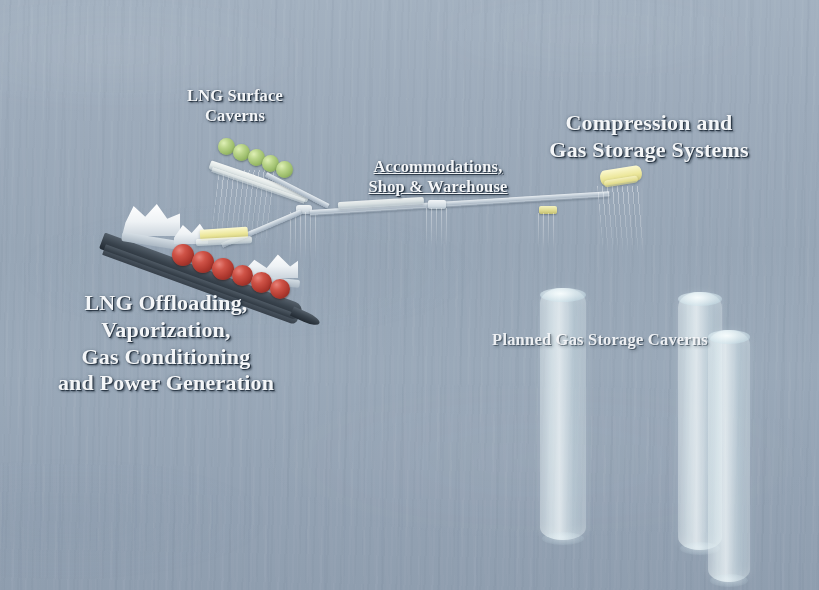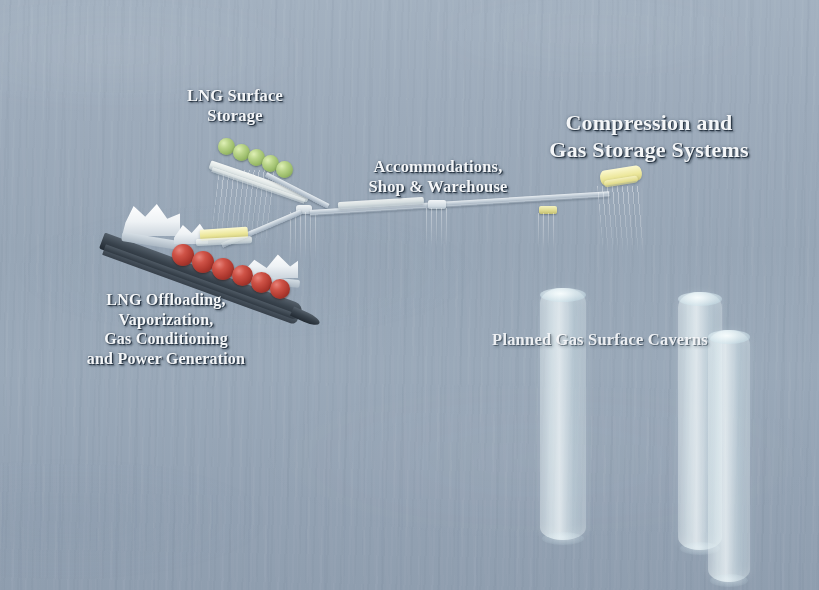--- a/index.html
+++ b/index.html
@@ -76,23 +76,23 @@
     line-height: 1.22;
     letter-spacing: .2px;
     text-shadow:
       1px 1px 0 rgba(35,48,62,.85),
       2px 2px 2px rgba(30,42,55,.55),
       0 0 3px rgba(60,75,92,.5);
     white-space: pre-line;
     pointer-events: none;
   }
   #label-lng-surface-storage { left: 140px; top: 86px;  width: 190px; font-size: 16.5px; }
-  #label-accommodations      { left: 332px; top: 157px; width: 212px; font-size: 16.5px; }
+  #label-accommodations      { left: 332px; top: 157px; width: 212px; font-size: 16.5px; text-decoration: underline; }
   #label-compression         { left: 540px; top: 110px; width: 218px; font-size: 22px; }
-  #label-lng-offloading      { left: 52px;  top: 290px; width: 228px; font-size: 16px; }
+  #label-lng-offloading      { left: 52px;  top: 290px; width: 228px; font-size: 22px; }
   #label-caverns {
     left: 455px; top: 330px; width: 290px; font-size: 16.5px;
     color: rgba(246,248,250,.93);
     text-shadow:
       1px 1px 0 rgba(40,54,68,.55),
       2px 2px 3px rgba(40,54,68,.38);
   }
 
   
   .struct { position: absolute; }
@@ -308,28 +308,28 @@
 
     <div class="sphere-red" style="left:76px;  top:48px;  width:22px; height:22px;"></div>
     <div class="sphere-red" style="left:96px;  top:55px;  width:22px; height:22px;"></div>
     <div class="sphere-red" style="left:116px; top:62px;  width:22px; height:22px;"></div>
     <div class="sphere-red" style="left:136px; top:69px;  width:21px; height:21px;"></div>
     <div class="sphere-red" style="left:155px; top:76px;  width:21px; height:21px;"></div>
     <div class="sphere-red" style="left:174px; top:83px;  width:20px; height:20px;"></div>
   </div>
 
   <div class="label" id="label-lng-surface-storage">LNG Surface
-Storage</div>
+Caverns</div>
 
   <div class="label" id="label-accommodations">Accommodations,
 Shop &amp; Warehouse</div>
 
   <div class="label" id="label-compression">Compression and
 Gas Storage Systems</div>
 
   <div class="label" id="label-lng-offloading">LNG Offloading,
 Vaporization,
 Gas Conditioning
 and Power Generation</div>
 
-  <div class="label" id="label-caverns">Planned Gas Surface Caverns</div>
+  <div class="label" id="label-caverns">Planned Gas Storage Caverns</div>
 
 </div>
 
 </body></html>

